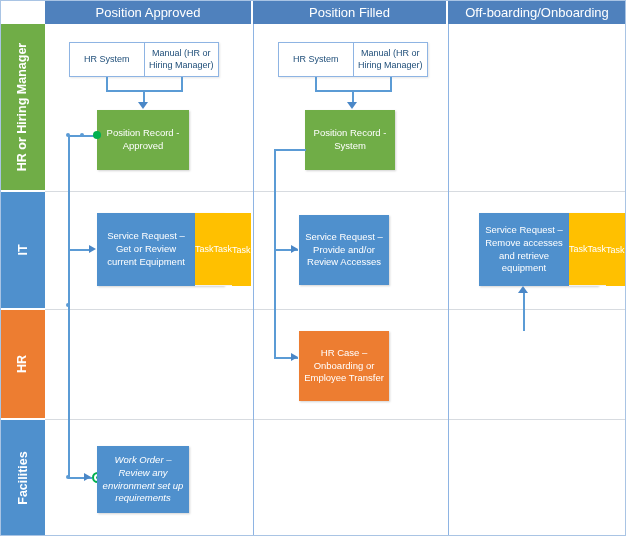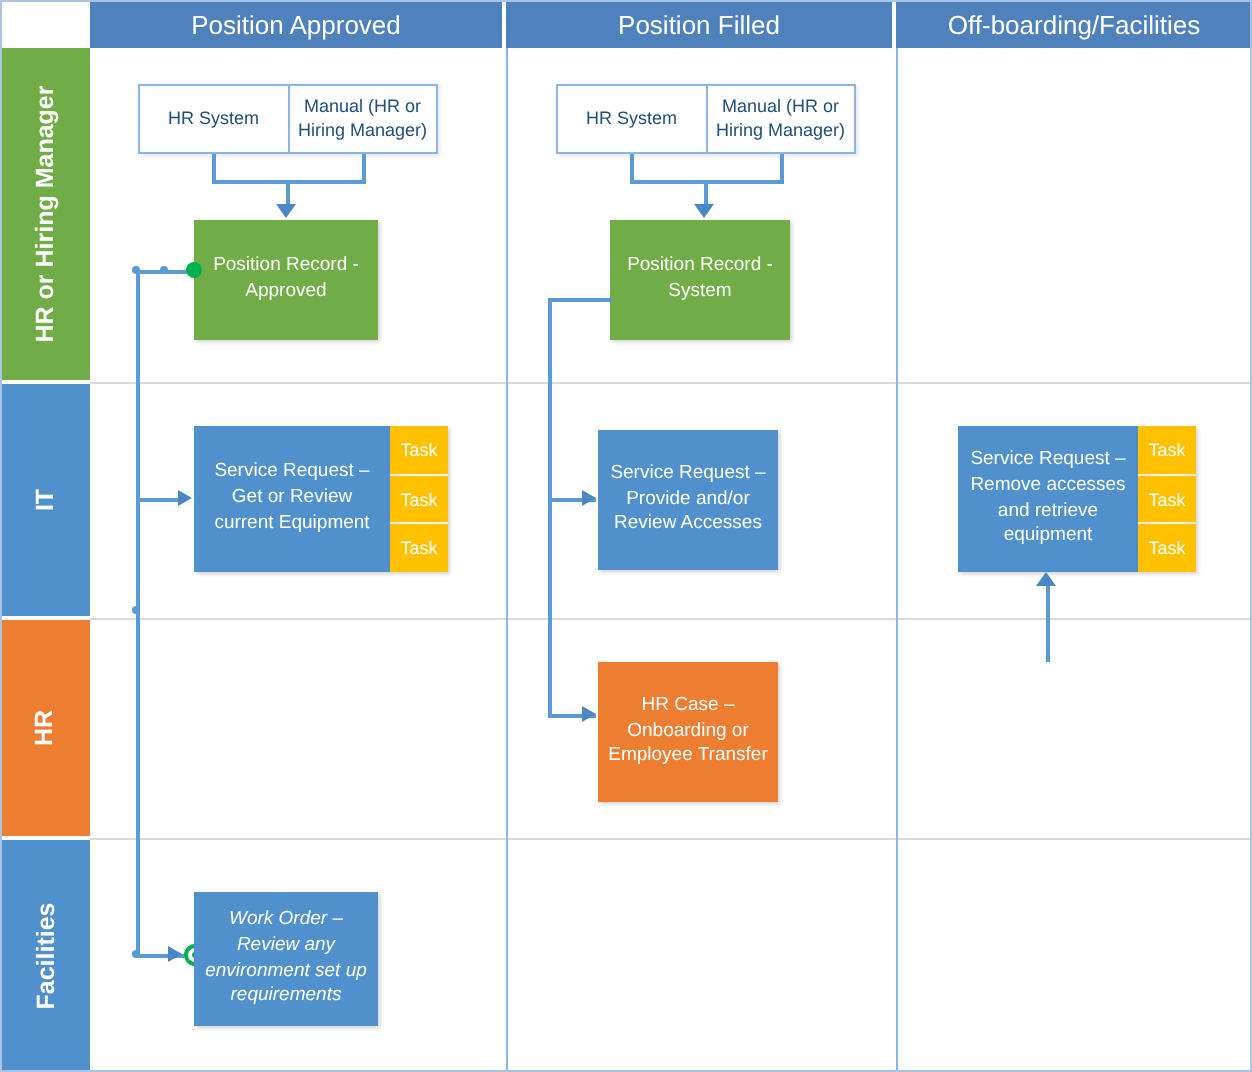--- a/index.html
+++ b/index.html
@@ -122,21 +122,21 @@
     padding: 2px 3px;
     box-sizing: border-box;
   }
   .src-cell + .src-cell { border-left: 1px solid #8eb4e3; text-align: center; }
 
   
   .task-stack {
     position: absolute;
     box-sizing: border-box;
     display: flex;
-    flex-direction: column;
+    flex-direction: row;
     box-shadow: 1px 1px 2px rgba(0,0,0,0.18);
   }
   .task-chip {
     flex: 1 1 0;
     background: #ffc000;
     color: #ffffff;
     font-size: 9px;
     display: flex;
     align-items: center;
     justify-content: center;
@@ -207,21 +207,21 @@
 
 <div id="canvas">
 
   <div class="phase-header" style="left:45px; width:208px;">
     <span>Position Approved</span>
   </div>
   <div class="phase-header" style="left:253px; width:195px;">
     <span>Position Filled</span>
   </div>
   <div class="phase-header last" style="left:448px; width:178px;">
-    <span>Off-boarding/Facilities</span>
+    <span>Off-boarding/Onboarding</span>
   </div>
 
   <div class="lane-body" style="top:24px;  height:168px;"></div>
   <div class="lane-body" style="top:192px; height:118px;"></div>
   <div class="lane-body" style="top:310px; height:110px;"></div>
   <div class="lane-body" style="top:420px; height:116px; border-bottom:none;"></div>
 
   <div class="lane-label" style="top:24px;  height:168px; background:#70ad47;">
     <span>HR or Hiring Manager</span>
   </div>

